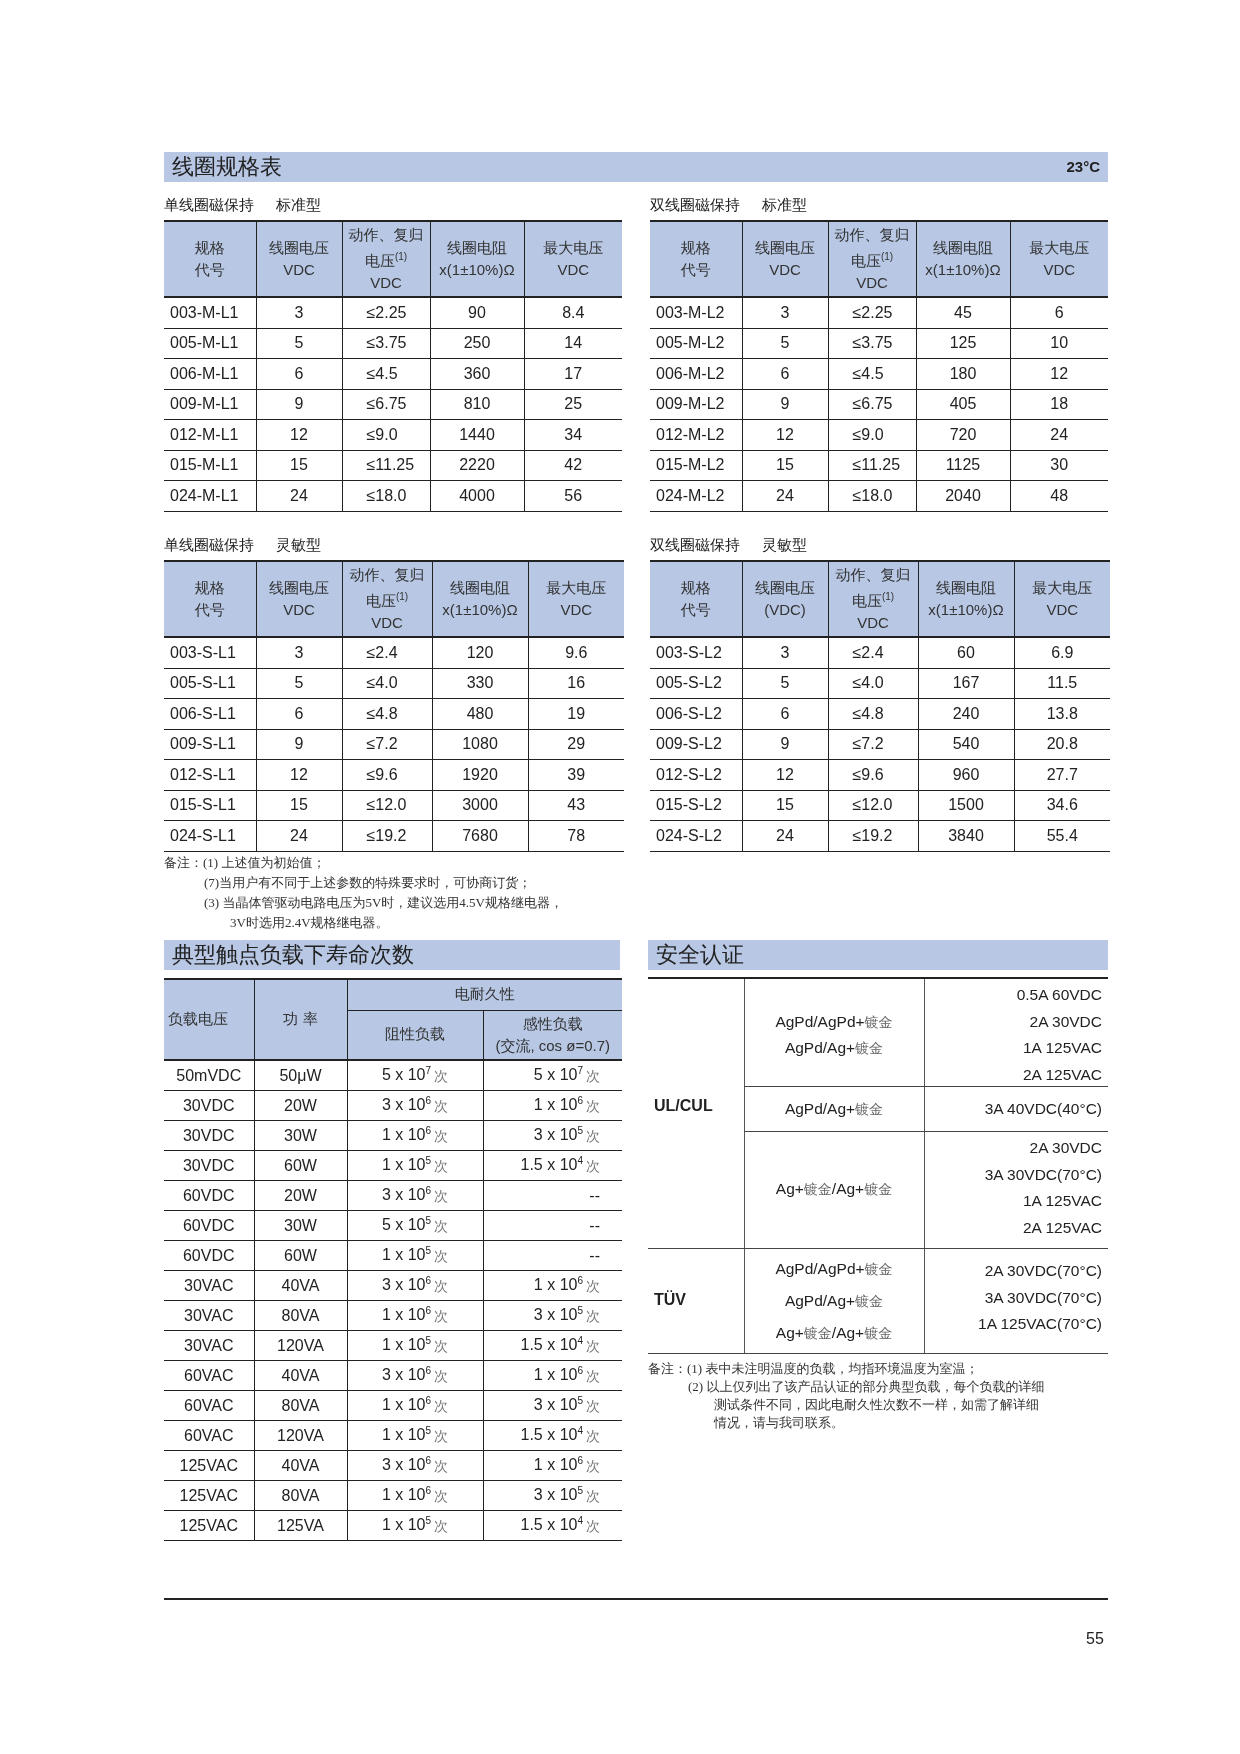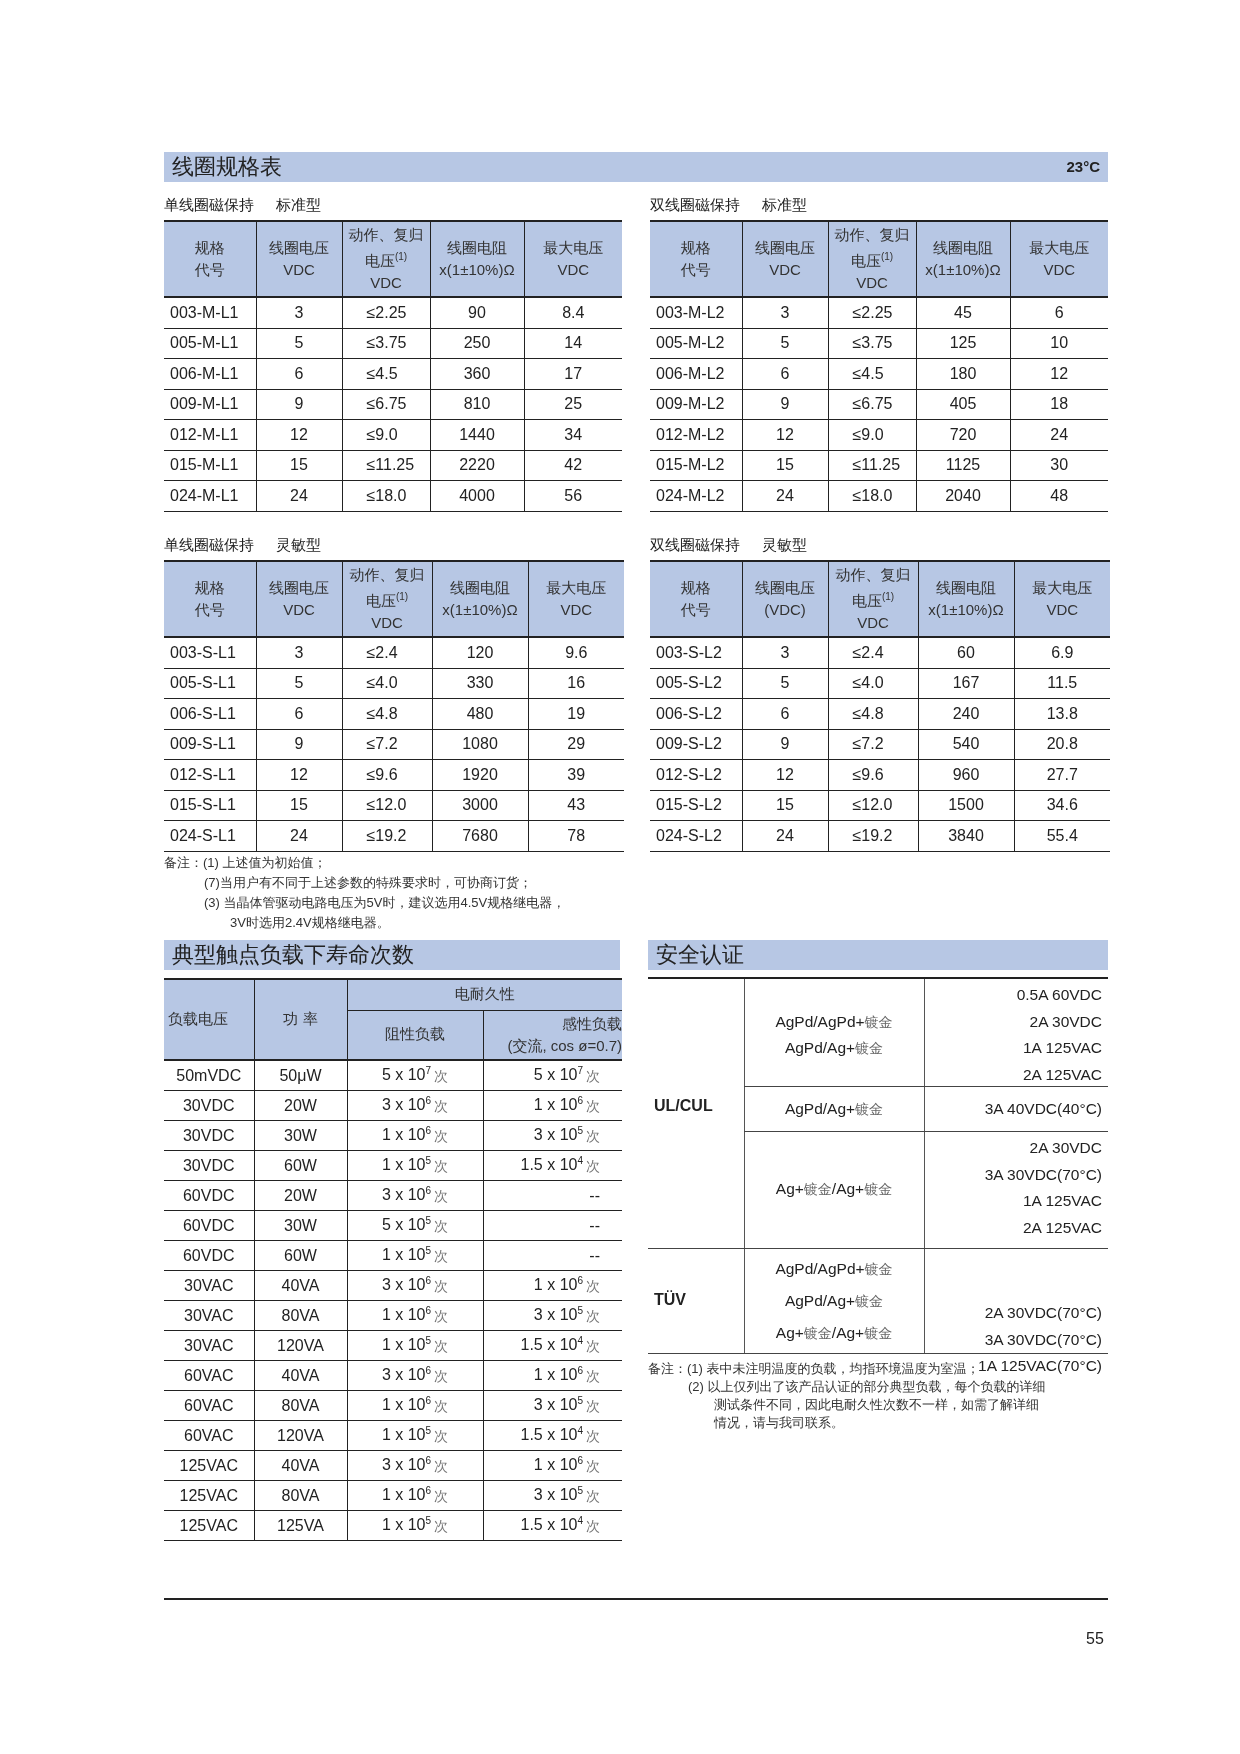--- a/index.html
+++ b/index.html
@@ -17,21 +17,21 @@
                   border-left:1px solid #222; border-top:2px solid #222; border-bottom:2px solid #222;
                   padding:0; font-family:"DejaVu Sans",sans-serif; }
   table.spec th:first-child { border-left:none; }
   table.spec td { border-left:1px solid #222; border-bottom:1px solid #222; text-align:center;
                   height:29.5px; padding:0; }
   table.spec td:first-child { border-left:none; text-align:left; padding-left:6px; }
   table.spec tr:last-child td { border-bottom:1.5px solid #222; }
   .en { font-family:"Liberation Sans",sans-serif; }
   sup { font-size:10px; }
 
-  .notes { position:absolute; font-size:13px; line-height:20px; color:#333; font-family:Liberation Sans, sans-serif; }
+  .notes { position:absolute; font-size:13px; line-height:20px; color:#333; font-family:Liberation Serif, serif; }
   .notes .indent { padding-left:40px; }
   .notes .indent2 { padding-left:66px; }
 
   table.life { position:absolute; border-collapse:collapse; table-layout:fixed; font-size:16px; }
   table.life th { background:#b7c7e4; font-weight:normal; font-size:15px; color:#333; padding:0;
                   border-left:1px solid #222; font-family:"DejaVu Sans",sans-serif; }
   table.life thead tr:first-child th { border-top:2px solid #222; }
   table.life th.first { border-left:none; text-align:left; padding-left:4px; }
   table.life th.sub2 { border-top:1px solid #222; }
   table.life thead tr:last-child th, table.life th.rs { border-bottom:2px solid #222; }
@@ -441,21 +441,21 @@
       <col style="width:139px">
     </colgroup>
   <thead>
     <tr style="height:31px;">
       <th class="first rs" rowspan="2">负载电压</th>
       <th class="rs" rowspan="2">功 率</th>
       <th colspan="2">电耐久性</th>
     </tr>
     <tr style="height:50px;">
       <th class="sub2">阻性负载</th>
-      <th class="sub2" style="line-height:22px;text-align:right;">
+      <th class="sub2" style="line-height:22px;">
         <div>感性负载</div>
         <div class="en">(交流, cos ø=0.7)</div>
       </th>
     </tr>
   </thead>
   <tbody id="life-body">
       <tr>
         <td>50mVDC</td>
         <td>50μW</td>
         <td><span>5 x 10</span><sup>7</sup><span class="ci" style="margin-left: 3px;">次</span></td>
@@ -594,21 +594,21 @@
     <div>1A 125VAC</div>
     <div>2A 125VAC</div>
   </div>
 
   <div class="cell lbl" style="left:6px; top:314px;">TÜV</div>
   <div class="cell mat" style="left:96px; width:180px; top:276px; line-height:31px;">
     <div>AgPd/AgPd+<span class="cn">镀金</span></div>
     <div>AgPd/Ag+<span class="cn">镀金</span></div>
     <div>Ag+<span class="cn">镀金</span>/Ag+<span class="cn">镀金</span></div>
   </div>
-  <div class="cell val" style="left:276px; width:178px; top:281px;margin-top:42px;">
+  <div class="cell val" style="left:276px; width:178px; top:281px;">
     <div>2A 30VDC(70°C)</div>
     <div>3A 30VDC(70°C)</div>
     <div>1A 125VAC(70°C)</div>
   </div>
 </div>
 
 <div class="notes" style="left:648px; top:1360px; width:470px; line-height:18px;">
   <div><span>备注：</span><span>(1) 表中未注明温度的负载，均指环境温度为室温；</span></div>
   <div class="indent">(2) 以上仅列出了该产品认证的部分典型负载，每个负载的详细</div>
   <div class="indent2">测试条件不同，因此电耐久性次数不一样，如需了解详细</div>

